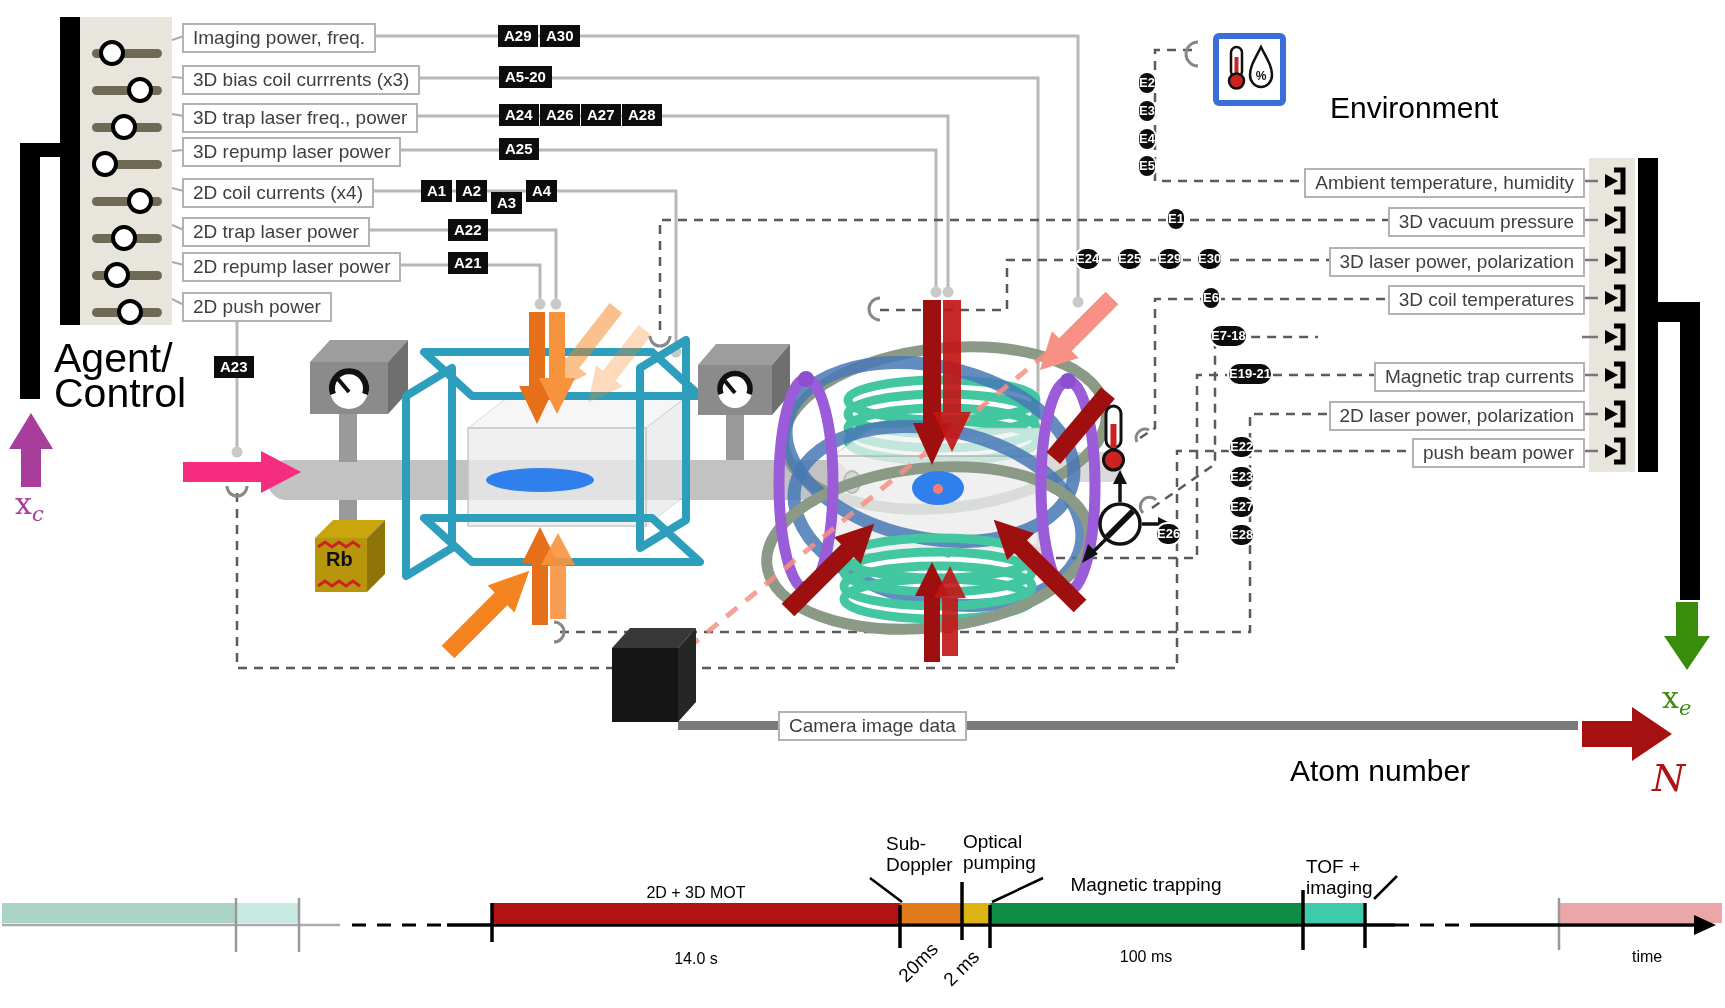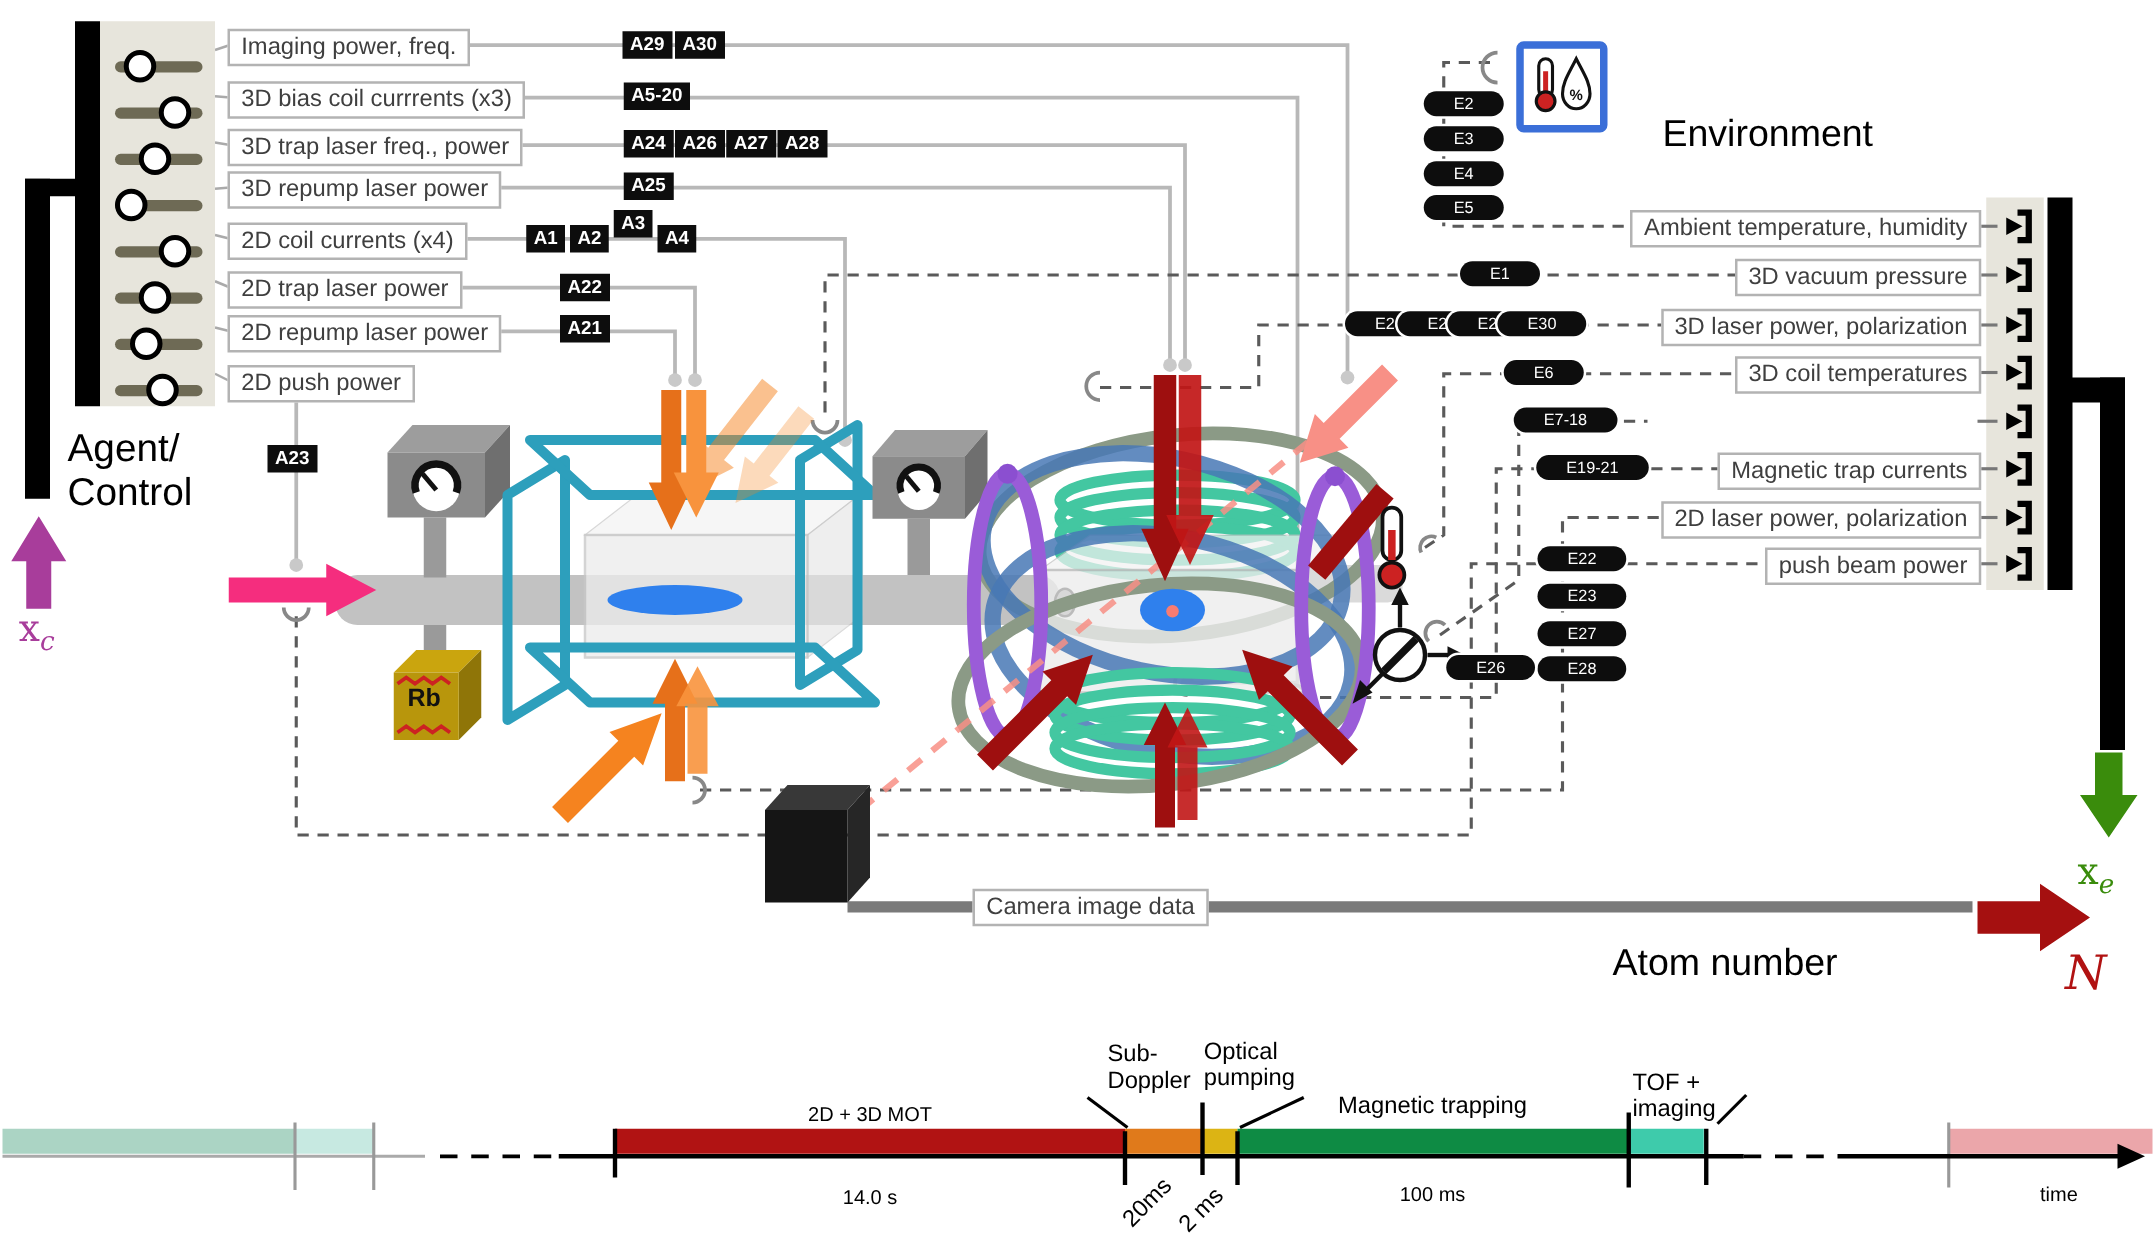--- a/index.html
+++ b/index.html
@@ -5,27 +5,27 @@
   html,body{margin:0;padding:0;background:#fff;}
   #stage{position:relative;width:1725px;height:1008px;background:#fff;overflow:hidden;
          font-family:"Liberation Sans", sans-serif;}
   .abs{position:absolute;}
   svg{display:block;}
   .lbl{position:absolute;background:#fff;border:2px solid #b3b3b3;color:#3f3f3f;
        font-size:19px;line-height:24px;padding:1px 9px;white-space:nowrap;}
   .rlbl{left:auto;right:140px;}
   .tag{position:absolute;background:#0d0d0d;color:#fff;font-weight:bold;font-size:15px;
        line-height:18px;padding:2px 6px;white-space:nowrap;}
-  .pill{position:absolute;background:#0d0d0d;color:#fff;font-weight:normal;font-size:13px;
-        line-height:16px;padding:2px 24px;border-radius:12px;box-shadow:0 0 0 2px #fff;white-space:nowrap;}
+  .pill{position:absolute;background:#0d0d0d;color:#fff;font-weight:bold;font-size:13px;
+        line-height:16px;padding:2px 0;border-radius:12px;box-shadow:0 0 0 2px #fff;white-space:nowrap;}
   .panel{position:absolute;background:#e7e5dc;}
   .srow{position:absolute;left:12px;width:70px;height:26px;}
   .track{position:absolute;left:0;top:9px;width:70px;height:9px;background:#6e6a55;border-radius:5px;}
   .knob{position:absolute;top:0;width:26px;height:26px;border-radius:50%;background:#fff;border:4px solid #000;box-sizing:border-box;}
-  .bigtitle{position:absolute;font-size:31px;line-height:35px;color:#000;}
+  .bigtitle{position:absolute;font-size:41px;line-height:35px;color:#000;}
   .vec{position:absolute;font-family:"DejaVu Serif", serif;font-weight:normal;font-size:30px;}
   .vecsub{font-size:0.70em;font-style:italic;}
   .tl-lab{position:absolute;font-size:19px;line-height:21px;color:#000;}
   .tl-dur{position:absolute;font-size:16px;color:#000;}
   .rot45{transform:rotate(-45deg);transform-origin:left center;}
   .center{text-align:center;}
   .bluebox{position:absolute;left:1213px;top:33px;width:73px;height:73px;background:#fff;
            border:6px solid #3b6fd8;border-radius:6px;box-sizing:border-box;}
   .port{position:absolute;width:34px;height:30px;}
 </style>
@@ -371,21 +371,21 @@
 <div class="tag" style="left:498px;top:25px">A29</div>
 <div class="tag" style="left:540px;top:25px">A30</div>
 <div class="tag" style="left:499px;top:66px">A5-20</div>
 <div class="tag" style="left:499px;top:104px">A24</div>
 <div class="tag" style="left:540px;top:104px">A26</div>
 <div class="tag" style="left:581px;top:104px">A27</div>
 <div class="tag" style="left:622px;top:104px">A28</div>
 <div class="tag" style="left:499px;top:138px">A25</div>
 <div class="tag" style="left:421px;top:180px">A1</div>
 <div class="tag" style="left:456px;top:180px">A2</div>
-<div class="tag" style="left:491px;top:168px">A3</div>
+<div class="tag" style="left:491px;top:192px">A3</div>
 <div class="tag" style="left:526px;top:180px">A4</div>
 <div class="tag" style="left:448px;top:219px">A22</div>
 <div class="tag" style="left:448px;top:252px">A21</div>
 <div class="tag" style="left:214px;top:356px">A23</div>
 
 <div class="bigtitle" style="left:1330px;top:90px;font-size:30px">Environment</div>
 
 <div class="bluebox">
   <svg width="61" height="61" viewBox="0 0 61 61">
     <g>

